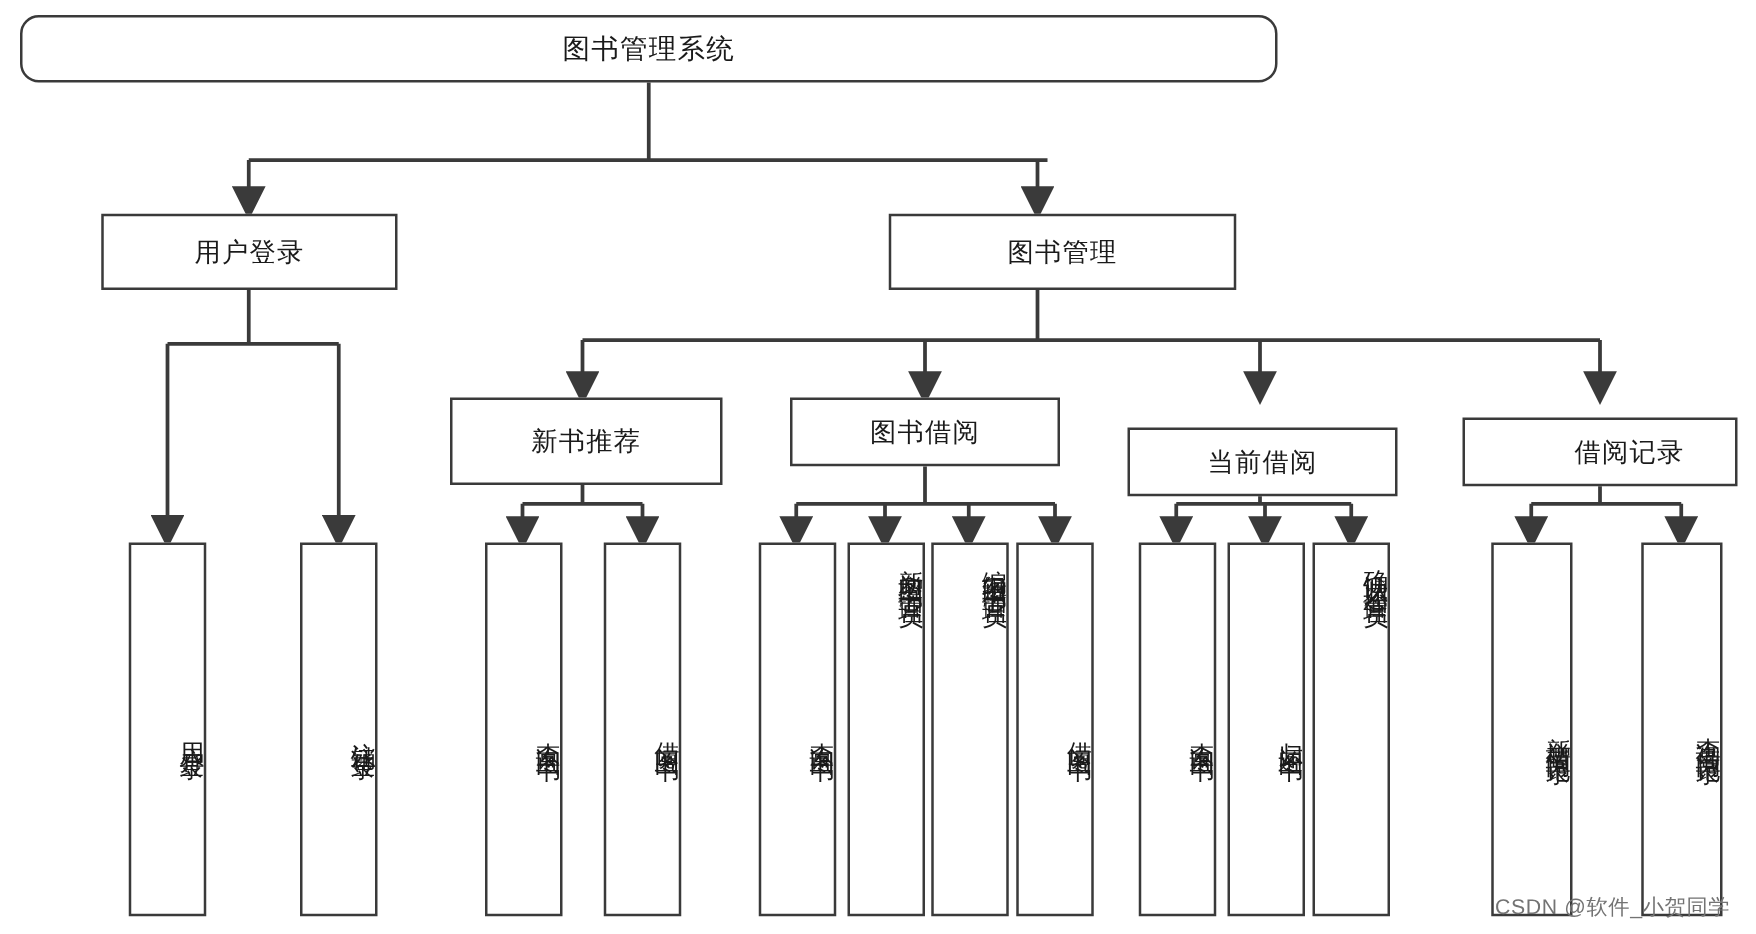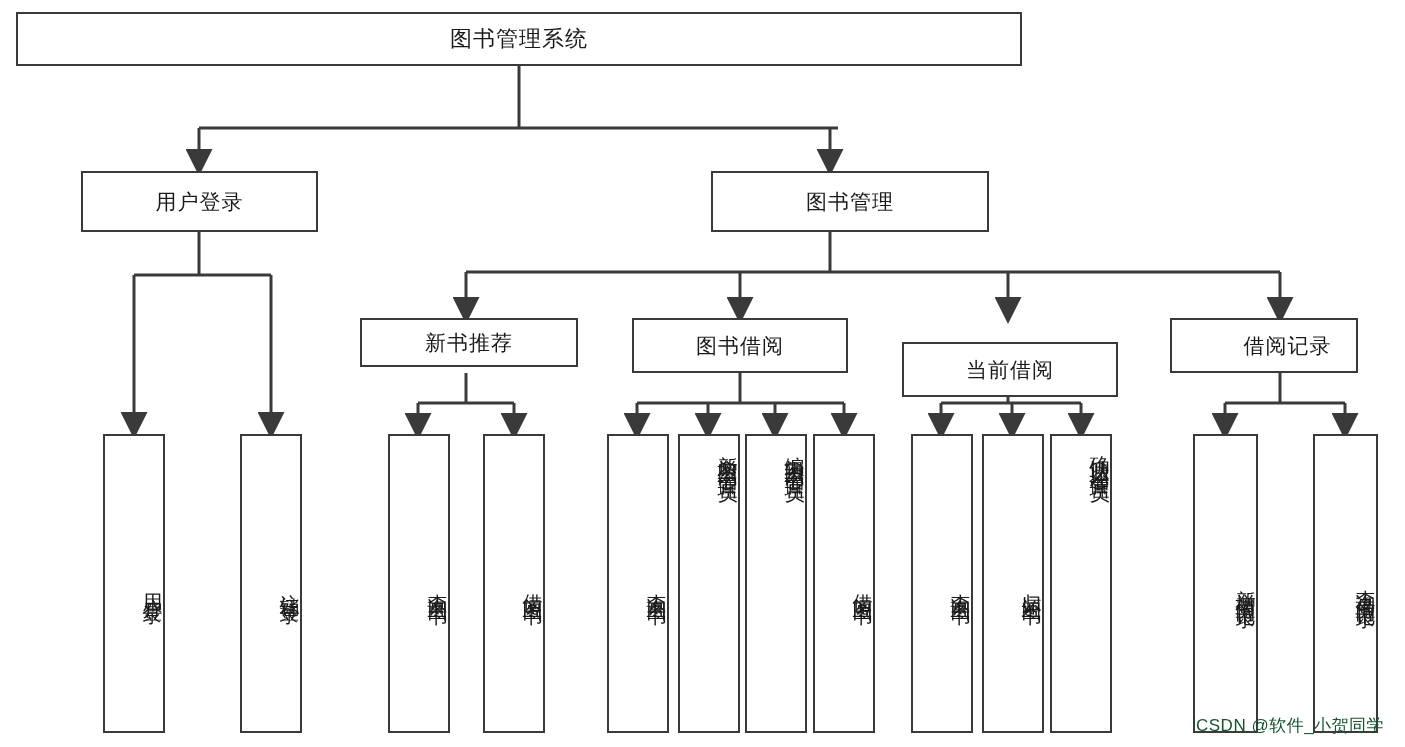--- a/index.html
+++ b/index.html
@@ -54,21 +54,21 @@
     justify-content: flex-start;
     padding-left: 0;
   }
   .node.leaf .vtext {
     display: block;
     writing-mode: vertical-rl;
     text-orientation: upright;
   }
   .watermark {
     position: absolute;
-    color: #14532d;
+    color: #737373;
     font-size: 17px;
     letter-spacing: 0.5px;
     z-index: 5;
     white-space: nowrap;
   }
 </style>
 </head>
 <body>
 
 <div id="canvas">
@@ -116,41 +116,41 @@
       <path d="M1012,403 L1012,416" marker-end="url(#arrow)"></path>
       <path d="M1081,403 L1081,416" marker-end="url(#arrow)"></path>
 
       <path d="M1280,373 L1280,403"></path>
       <path d="M1225,403 L1345,403"></path>
       <path d="M1225,403 L1225,416" marker-end="url(#arrow)"></path>
       <path d="M1345,403 L1345,416" marker-end="url(#arrow)"></path>
     </g>
   </svg>
 
-  <div class="node root" style="left:16px; top:12px; width:1006px; height:54px;">
+  <div class="node root" style="left:16px; top:12px; width:1006px; height:54px;border-radius:15px;">
     <span>图书管理系统</span>
   </div>
 
   <div class="node" style="left:81px; top:171px; width:237px; height:61px;">
     <span>用户登录</span>
   </div>
   <div class="node" style="left:711px; top:171px; width:278px; height:61px;">
     <span>图书管理</span>
   </div>
 
-  <div class="node" style="left:360px; top:318px; width:218px; height:49px;">
+  <div class="node" style="left:360px; top:318px; width:218px; height:70px;">
     <span>新书推荐</span>
   </div>
   <div class="node" style="left:632px; top:318px; width:216px; height:55px;">
     <span>图书借阅</span>
   </div>
   <div class="node" style="left:902px; top:318px; width:216px; height:55px;margin-top:24px;">
     <span>当前借阅</span>
   </div>
-  <div class="node" style="left:1170px; top:318px; width:188px; height:55px;padding-left:47px;">
+  <div class="node" style="left:1170px; top:334px; width:220px; height:55px;padding-left:47px;">
     <span>借阅记录</span>
   </div>
 
   <div class="node leaf" style="left:103px; top:434px; width:62px; height:299px;">
     <span class="vtext">用户登录</span>
   </div>
   <div class="node leaf" style="left:240px; top:434px; width:62px; height:299px;">
     <span class="vtext">注销登录</span>
   </div>
   <div class="node leaf" style="left:388px; top:434px; width:62px; height:299px;">

